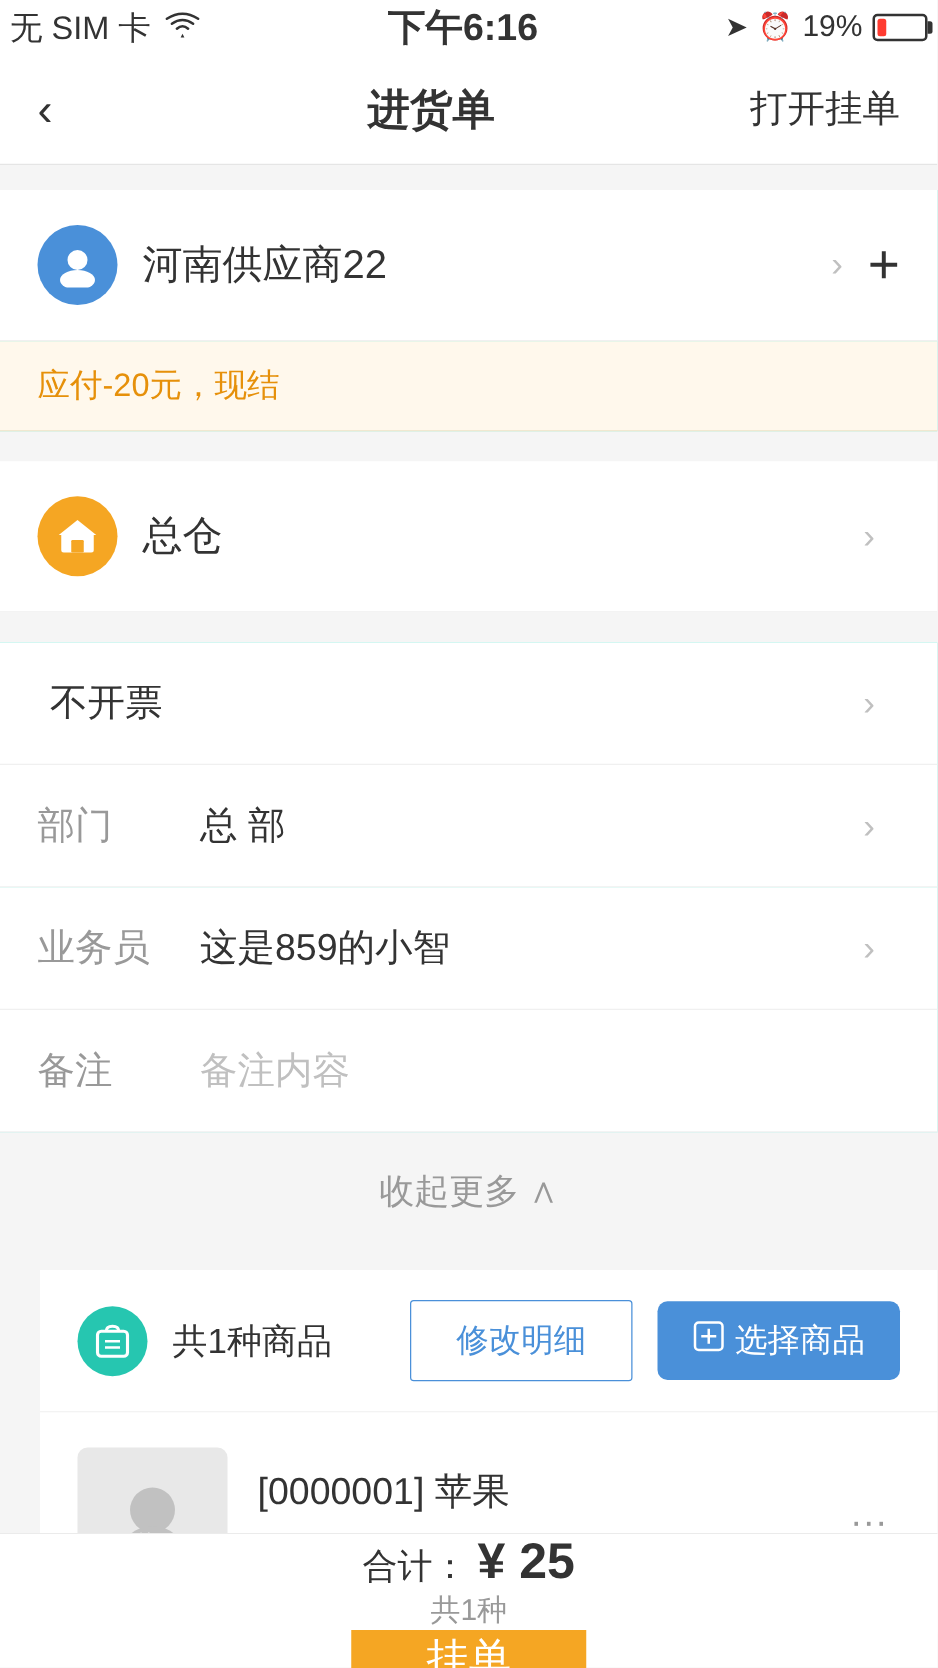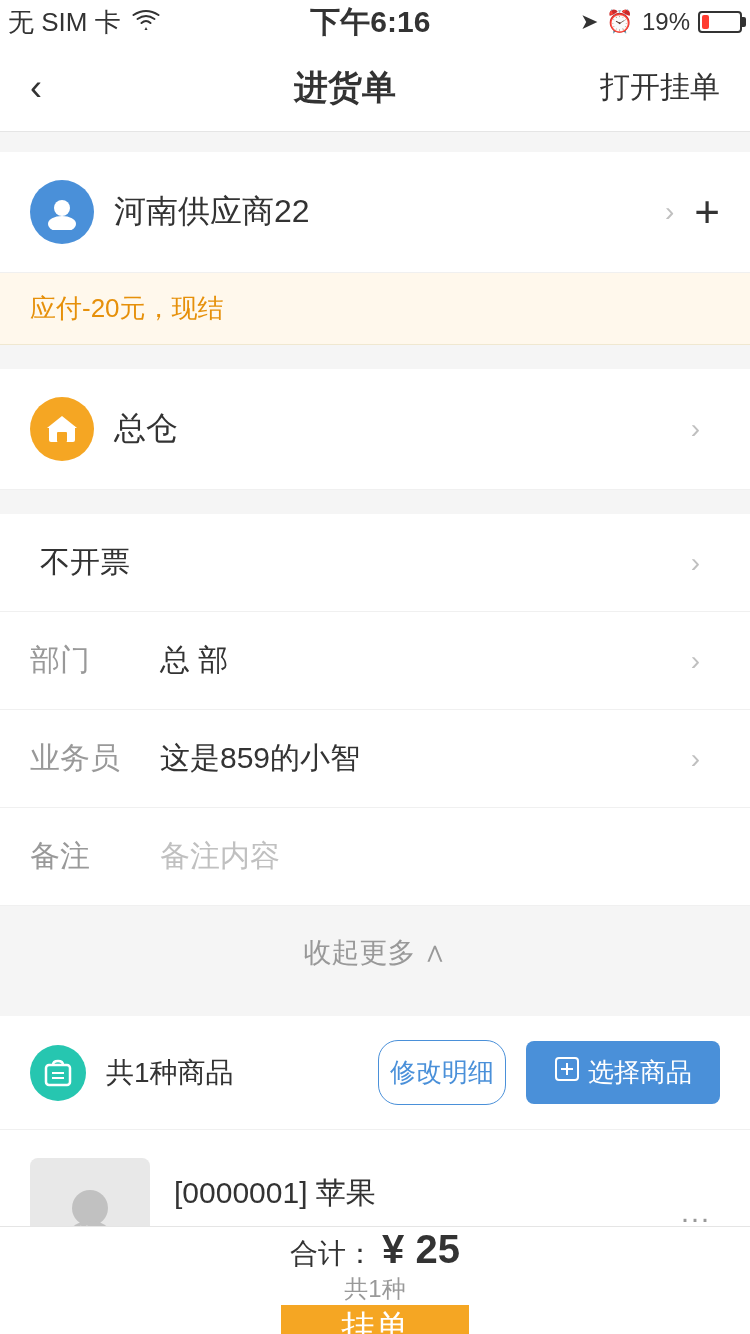--- a/index.html
+++ b/index.html
@@ -153,20 +153,21 @@
       padding: 24px 0;
       font-size: 28px;
       color: #999;
       cursor: pointer;
     }
 
     
     .product-section {
       background: #fff;
       margin-top: 0;
+      margin-left: 32px;
     }
     .product-header {
       display: flex;
       align-items: center;
       padding: 24px 30px;
       border-bottom: 1px solid #f0f0f0;
       gap: 20px;
     }
     .product-icon-wrap {
       width: 56px; height: 56px; border-radius: 50%;
@@ -174,22 +175,22 @@
       display: flex; align-items: center; justify-content: center;
       flex-shrink: 0;
     }
     .product-count-label {
       flex: 1; font-size: 28px; color: #333;
     }
     .btn-outline {
       border: 1.5px solid #4a90d9;
       color: #4a90d9;
       background: #fff;
-      border-radius: 20px;
-      padding: 14px 11px;
+      border-radius: 3px;
+      padding: 14px 36px;
       font-size: 26px;
       cursor: pointer;
     }
     .btn-primary {
       background: #4a90d9;
       color: #fff;
       border: none;
       border-radius: 8px;
       padding: 14px 28px;
       font-size: 26px;

